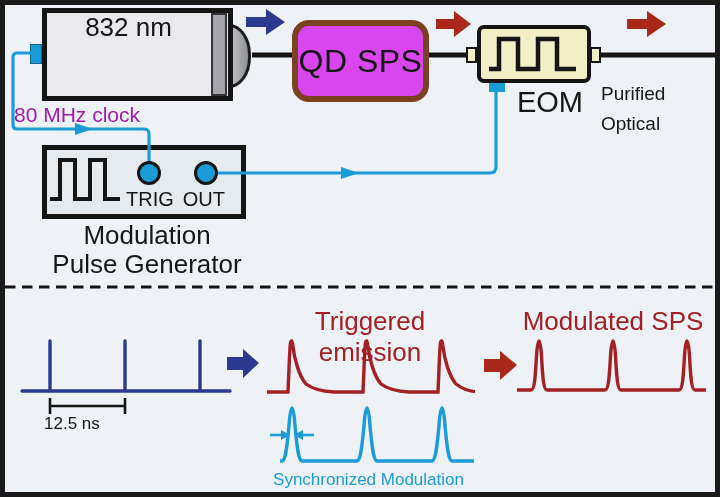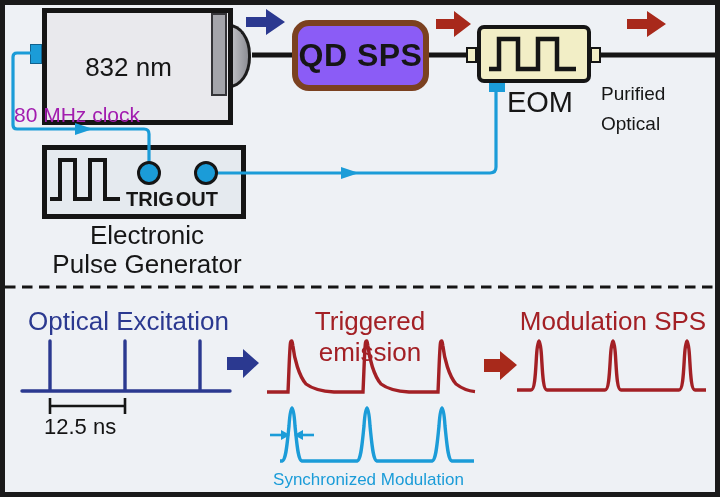--- a/index.html
+++ b/index.html
@@ -3,48 +3,48 @@
 <meta charset="utf-8">
 <style>
   html,body{margin:0;padding:0;background:#fff;}
   .frame{position:relative;width:720px;height:497px;background:#eef1f5;overflow:hidden;
          font-family:"Liberation Sans",sans-serif;color:#161616;}
   .frame-border{position:absolute;inset:0;border:5px solid #1a1a1a;pointer-events:none;z-index:30;}
   .abs{position:absolute;}
   svg.gfx{position:absolute;left:0;top:0;width:720px;height:497px;z-index:20;pointer-events:none;}
 
   
-  .laser-box{left:42px;top:8px;width:191px;height:117px;border:5px solid #151515;background:#e9e9ed;
-             box-sizing:border-box;display:flex;flex-direction:column;align-items:center;justify-content:center;
+  .laser-box{left:42px;top:8px;width:191px;height:93px;border:5px solid #151515;background:#e9e9ed;
+             box-sizing:border-box;display:flex;flex-direction:column;align-items:center;
              padding-right:18px;font-size:26px;line-height:28px;z-index:5;}
   .laser-bar{left:211px;top:13px;width:16px;height:83px;background:#a4a5ab;border:2px solid #343438;box-sizing:border-box;z-index:6;}
   .lens{left:229px;top:24px;width:22px;height:64px;background:linear-gradient(90deg,#c6c7cb,#8e8f95);
         border:3px solid #1c1c1c;border-left:none;border-radius:0 26px 26px 0 / 0 36px 36px 0;box-sizing:border-box;z-index:4;}
   .connector-laser{left:30px;top:44px;width:12px;height:20px;background:#1b9cd8;border:1px solid #11618d;box-sizing:border-box;z-index:6;}
   .clock-label{left:14px;top:103px;font-size:21px;color:#a21caf;white-space:nowrap;z-index:5;}
-  .qd-box{left:292px;top:20px;width:137px;height:71px;border:6px solid #7b4120;border-radius:17px;background:#8b5cf6;
+  .qd-box{left:292px;top:20px;width:137px;height:82px;border:6px solid #7b4120;border-radius:17px;background:#d946ef;
           box-sizing:border-box;display:flex;align-items:center;justify-content:center;
-          font-size:32px;font-weight:700;letter-spacing:.5px;z-index:5;}
+          font-size:32px;font-weight:400;letter-spacing:.5px;z-index:5;}
   .eom-box{left:477px;top:25px;width:114px;height:58px;border:4px solid #151515;border-radius:7px;background:#f2eec6;box-sizing:border-box;z-index:5;}
   .eom-tab{width:11px;height:16px;background:#f2eec6;border:2px solid #151515;box-sizing:border-box;z-index:4;}
   .eom-tab-left{left:466px;top:47px;}
   .eom-tab-right{left:590px;top:47px;}
   .eom-connector{left:489px;top:83px;width:16px;height:9px;background:#1b9cd8;z-index:6;}
-  .eom-label{left:497px;top:86px;width:86px;text-align:center;font-size:29px;z-index:5;}
+  .eom-label{left:497px;top:86px;width:86px;text-align:right;font-size:29px;z-index:5;}
   .output-label{left:601px;top:47px;font-size:19px;line-height:30px;z-index:5;margin-top:32px;}
   .pg-box{left:42px;top:145px;width:204px;height:74px;border:5px solid #151515;background:#e5eaef;box-sizing:border-box;z-index:5;}
-  .pg-ports{left:126px;top:188px;display:flex;gap:2px;font-size:20px;z-index:21;font-weight:bold;}
+  .pg-ports{left:126px;top:188px;display:flex;gap:9px;font-size:20px;z-index:21;}
   .pg-name{left:22px;top:221px;width:250px;text-align:center;font-size:26px;line-height:29px;z-index:5;}
 
   
   .label-optical{left:16px;top:306px;width:225px;text-align:center;font-size:26px;color:#2b3990;z-index:5;}
   .label-triggered{left:260px;top:306px;width:220px;text-align:center;font-size:26px;color:#a32025;z-index:5;}
   .label-modulated{left:513px;top:306px;width:200px;text-align:center;font-size:26px;color:#a32025;z-index:5;}
   .label-sync{left:216px;top:470px;width:305px;text-align:center;font-size:17px;color:#1b9cd8;z-index:5;}
-  .label-period{left:44px;top:414px;font-size:22px;color:#141414;z-index:5;}
+  .label-period{left:44px;top:414px;font-size:17px;color:#141414;z-index:5;}
 </style>
 </head>
 <body>
 
 <div class="frame">
 
   <div class="abs laser-box">
     <span>832 nm</span>
   </div>
   <div class="abs laser-bar"></div>
@@ -66,28 +66,27 @@
     <div>Purified</div>
     <div>Optical</div>
   </div>
 
   <div class="abs pg-box"></div>
   <div class="abs pg-ports">
     <span>TRIG</span>
     <span>OUT</span>
   </div>
   <div class="abs pg-name">
-    <div>Electronic</div>
+    <div>Modulation</div>
     <div>Pulse Generator</div>
   </div>
 
-  <div class="abs label-optical">Optical Excitation</div>
   <div class="abs label-period">12.5 ns</div>
   <div class="abs label-triggered">Triggered emission</div>
-  <div class="abs label-modulated">Modulation SPS</div>
+  <div class="abs label-modulated">Modulated SPS</div>
   <div class="abs label-sync">Synchronized Modulation</div>
 
   <svg class="gfx" viewBox="0 0 720 497">
 
     <path d="M252 55 H292 M429 55 H466 M599 55 H715" stroke="#151515" stroke-width="5" fill="none"></path>
 
     <line x1="5" y1="287" x2="715" y2="287" stroke="#151515" stroke-width="3.2" stroke-dasharray="10.5 6.5"></line>
 
     <path d="M33 53 H17 Q13 53 13 57 V125 Q13 129 17 129 H144 Q149 129 149 134 V162" stroke="#1b9cd8" stroke-width="3.2" fill="none"></path>
     <polygon points="75,123 93,129 75,135" fill="#1b9cd8"></polygon>

